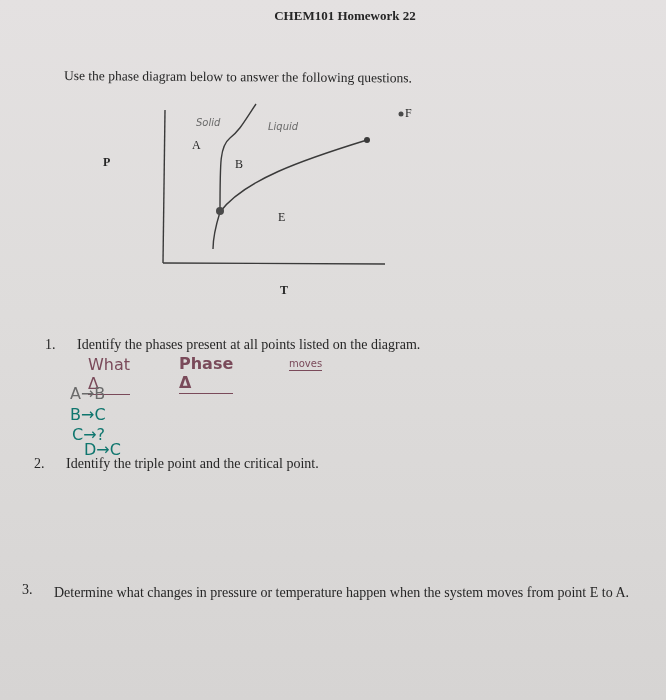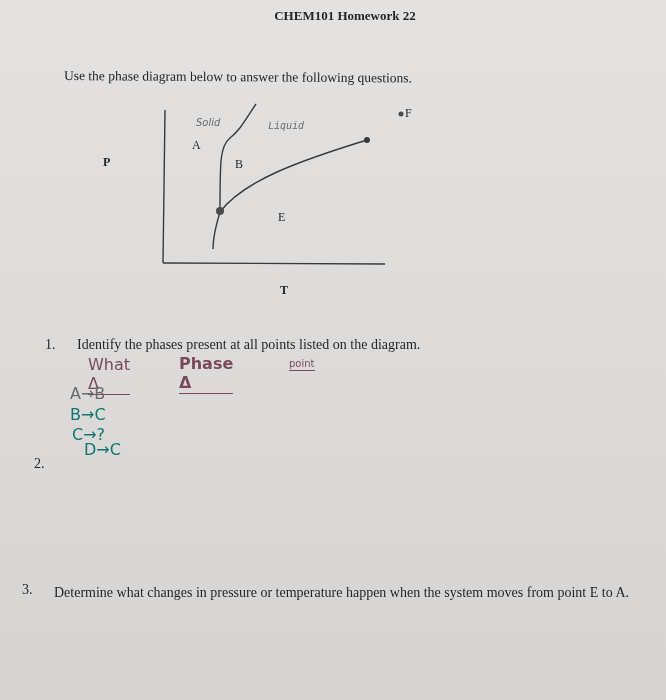--- a/index.html
+++ b/index.html
@@ -73,39 +73,40 @@
 
   <span class="plabel axis-p">P</span>
   <span class="plabel axis-t">T</span>
 
   <span class="pt" style="left:180px;top:138px;">A</span>
   <span class="pt" style="left:223px;top:157px;">B</span>
   <span class="pt" style="left:266px;top:210px;">E</span>
   <span class="pt" style="left:393px;top:106px;">F</span>
 
   <span class="hand" style="left:168px;top:117px;">Solid</span>
-  <span class="hand" style="left:240px;top:121px;font-family:Liberation Mono, monospace;">Liquid</span>
+  <span class="hand" style="left:240px;top:121px;">Liquid</span>
 
   <div class="q q1">
     <span class="num">1.</span>
     <span class="text">Identify the phases present at all points listed on the diagram.</span>
   </div>
 
   <div class="notes">
     <span class="note u" style="left:76px;top:355px;">What Δ</span>
     <span class="note u" style="left:167px;top:354px;font-weight:bold;">Phase Δ</span>
-    <span class="note u" style="left:277px;top:358px;font-size:10px;">point</span>
+    <span class="note u" style="left:277px;top:358px;font-size:10px;">moves</span>
     <span class="note" style="left:58px;top:384px;color:#6a6a6a;">A→B</span>
     <span class="note faint" style="left:58px;top:405px;">B→C</span>
     <span class="note faint" style="left:60px;top:425px;">C→?</span>
     <span class="note faint" style="left:72px;top:440px;font-size:16px;">D→C</span>
   </div>
 
   <div class="q q2">
     <span class="num">2.</span>
+    <span class="text">Identify the triple point and the critical point.</span>
   </div>
 
   <div class="q q3">
     <span class="num">3.</span>
     <span class="text" style="width:610px;">Determine what changes in pressure or temperature happen when the system moves from point E to A.</span>
   </div>
 
 </div>
 
 </body></html>

